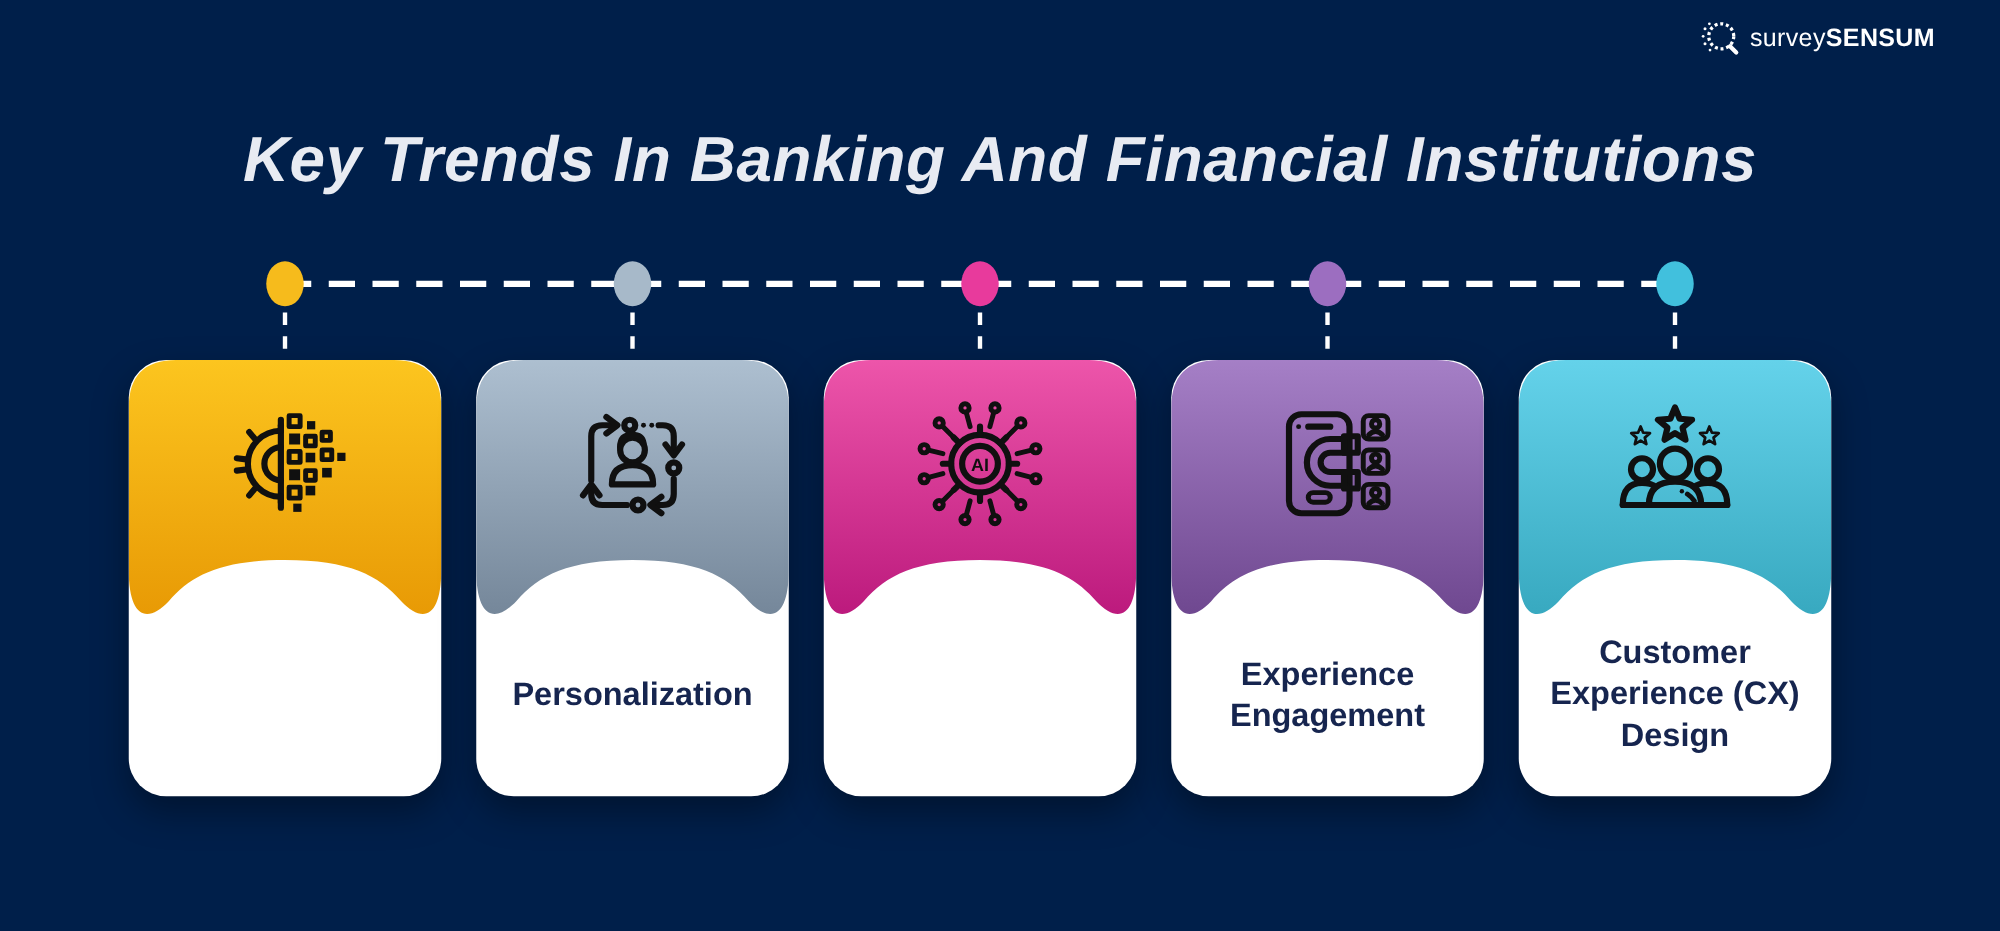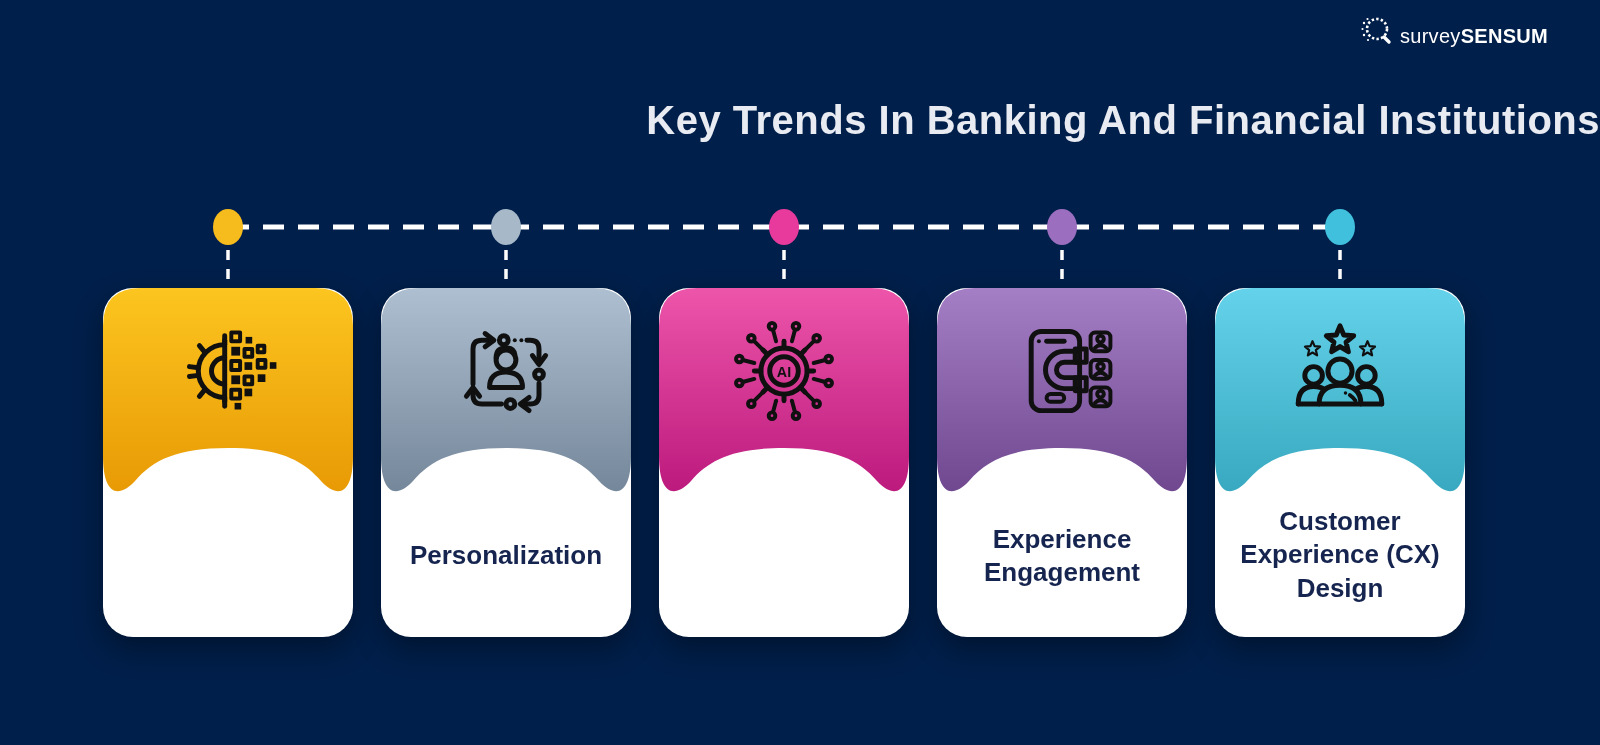--- a/index.html
+++ b/index.html
@@ -2,29 +2,29 @@
 <html><head>
 <meta charset="utf-8">
 <style>
   html,body{margin:0;padding:0;}
   .stage{
     position:relative;width:1600px;height:745px;overflow:hidden;
     background:#001f4a;
     font-family:"Liberation Sans", sans-serif;
   }
   .logo{
-    position:absolute;top:14px;right:52px;display:flex;align-items:flex-end;gap:7px;
+    position:absolute;top:14px;right:52px;display:flex;align-items:center;gap:7px;
     color:#ffffff;
   }
   .logo-text{font-size:20px;color:#fff;letter-spacing:.3px;}
   .logo-text .lt1{font-weight:400;}
   .logo-text .lt2{font-weight:700;}
   .title{
-    position:absolute;top:98px;left:0;width:100%;text-align:right;
-    font-size:40px;font-weight:800;color:#e8ebf2;letter-spacing:.5px;
+    position:absolute;top:98px;left:0;width:100%;text-align:center;
+    font-size:51px;font-weight:800;color:#e8ebf2;letter-spacing:.5px;font-style:italic;
   }
   .overlay-svg{position:absolute;top:0;left:0;}
   .card{
     position:absolute;top:288px;width:250px;height:349px;
     background:#ffffff;border-radius:30px;
     box-shadow:0 12px 28px rgba(0,0,0,.35);
   }
   .card-header{position:absolute;top:0;left:0;width:250px;height:212px;}
   .card-icon{
     position:absolute;top:28px;left:70px;width:110px;height:110px;

